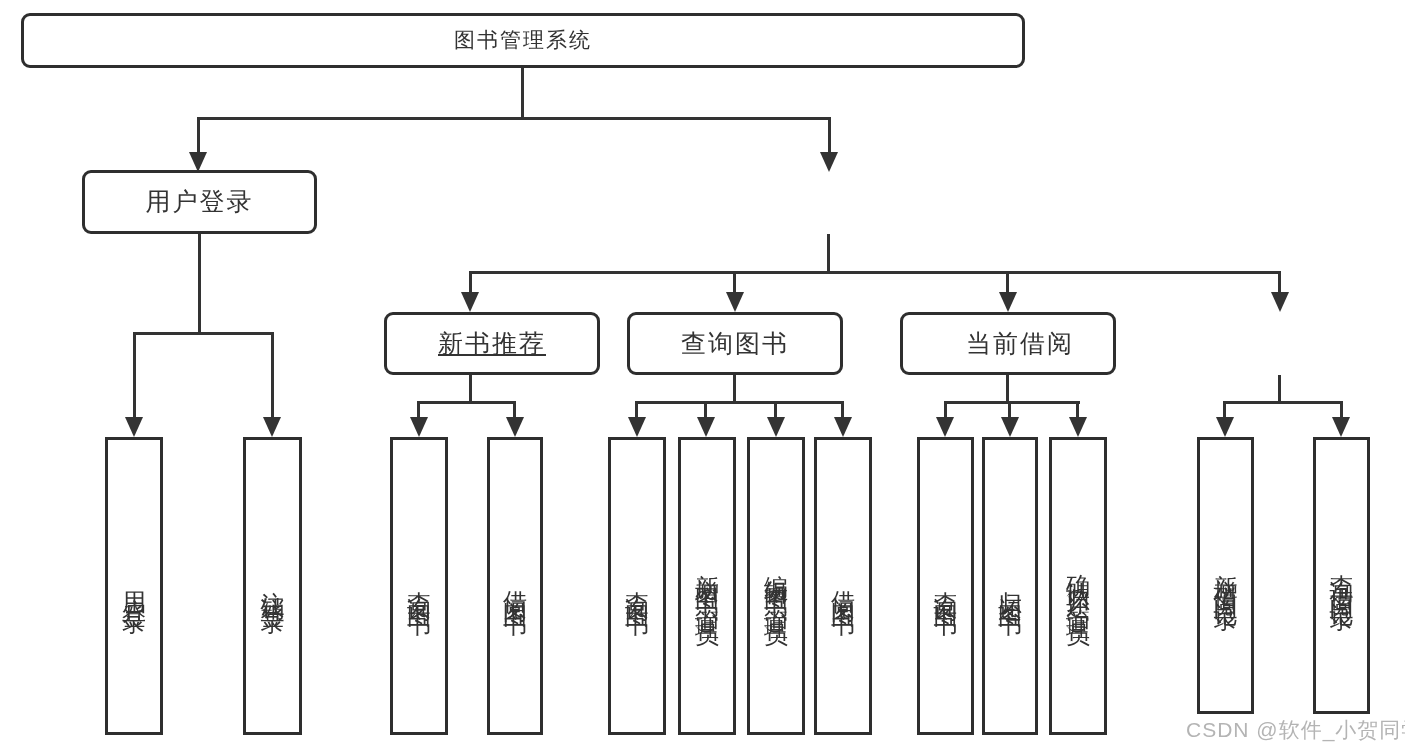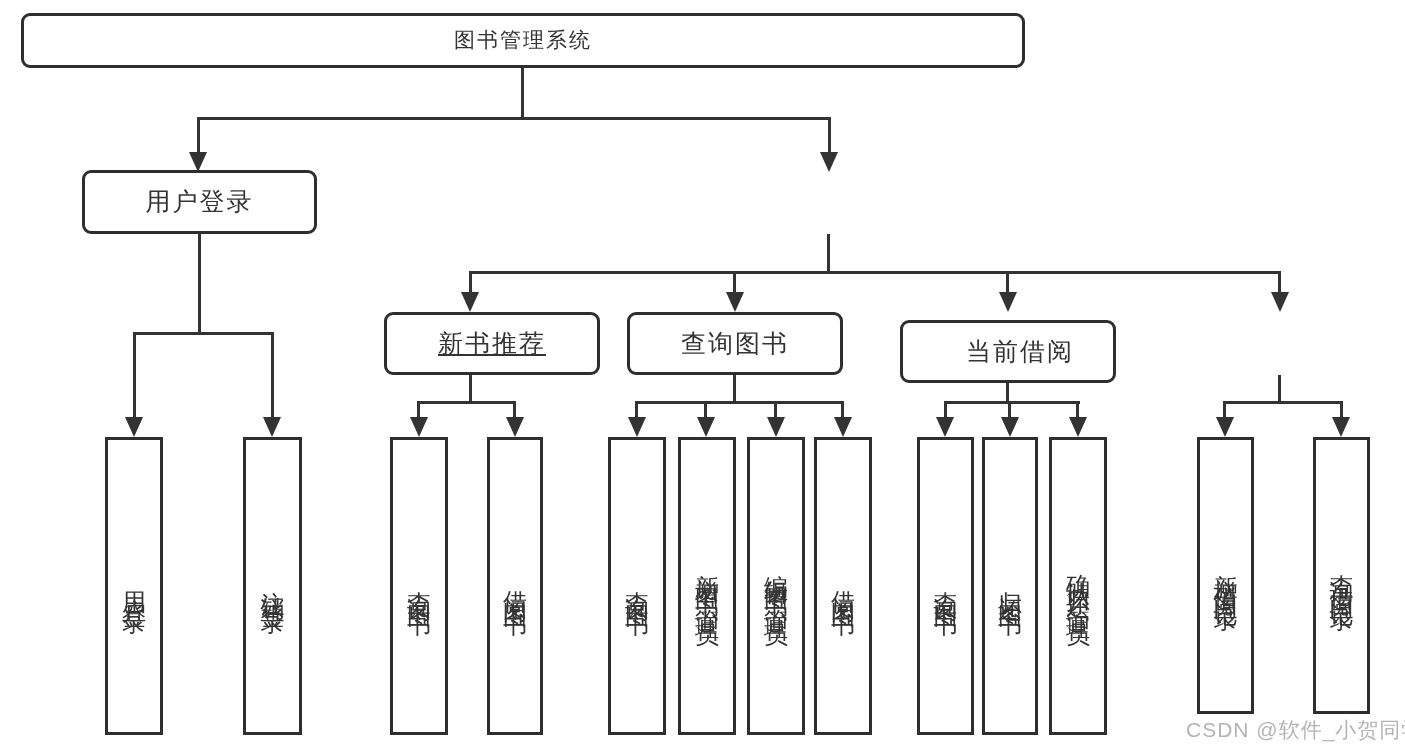--- a/index.html
+++ b/index.html
@@ -90,21 +90,21 @@
     <div class="arrow" style="left: 834px; top: 417px;"></div>
     <div class="arrow" style="left: 936px; top: 417px;"></div>
     <div class="arrow" style="left: 1001px; top: 417px;"></div>
     <div class="arrow" style="left: 1069px; top: 417px;"></div>
     <div class="arrow" style="left: 1216px; top: 417px;"></div>
     <div class="arrow" style="left: 1332px; top: 417px;"></div>
     <div class="node h kind-root" style="left: 21px; top: 13px; width: 1004px; height: 55px;">图书管理系统</div>
     <div class="node h kind-branch" style="left: 82px; top: 170px; width: 235px; height: 64px;">用户登录</div>
     <div class="node h kind-branch" style="left: 384px; top: 312px; width: 216px; height: 63px; text-decoration: underline;">新书推荐</div>
     <div class="node h kind-branch" style="left: 627px; top: 312px; width: 216px; height: 63px;">查询图书</div>
-    <div class="node h kind-branch" style="left: 900px; top: 320px; width: 216px; height: 63px; padding-left: 24px;">当前借阅</div>
+    <div class="node h kind-branch" style="left: 900px; top: 312px; width: 216px; height: 63px; padding-left: 24px;">当前借阅</div>
     <div class="node v kind-leaf" style="left: 105px; top: 437px; width: 58px; height: 298px;">用户登录</div>
     <div class="node v kind-leaf" style="left: 243px; top: 437px; width: 59px; height: 298px;">注销登录</div>
     <div class="node v kind-leaf" style="left: 390px; top: 437px; width: 58px; height: 298px;">查询图书</div>
     <div class="node v kind-leaf" style="left: 487px; top: 437px; width: 56px; height: 298px;">借阅图书</div>
     <div class="node v kind-leaf" style="left: 608px; top: 437px; width: 58px; height: 298px;">查询图书</div>
     <div class="node v kind-leaf" style="left: 678px; top: 437px; width: 58px; height: 298px;">新增图书（管理员）</div>
     <div class="node v kind-leaf" style="left: 747px; top: 437px; width: 58px; height: 298px;">编辑图书（管理员）</div>
     <div class="node v kind-leaf" style="left: 814px; top: 437px; width: 58px; height: 298px;">借阅图书</div>
     <div class="node v kind-leaf" style="left: 917px; top: 437px; width: 57px; height: 298px;">查询图书</div>
     <div class="node v kind-leaf" style="left: 982px; top: 437px; width: 56px; height: 298px;">归还图书</div>

